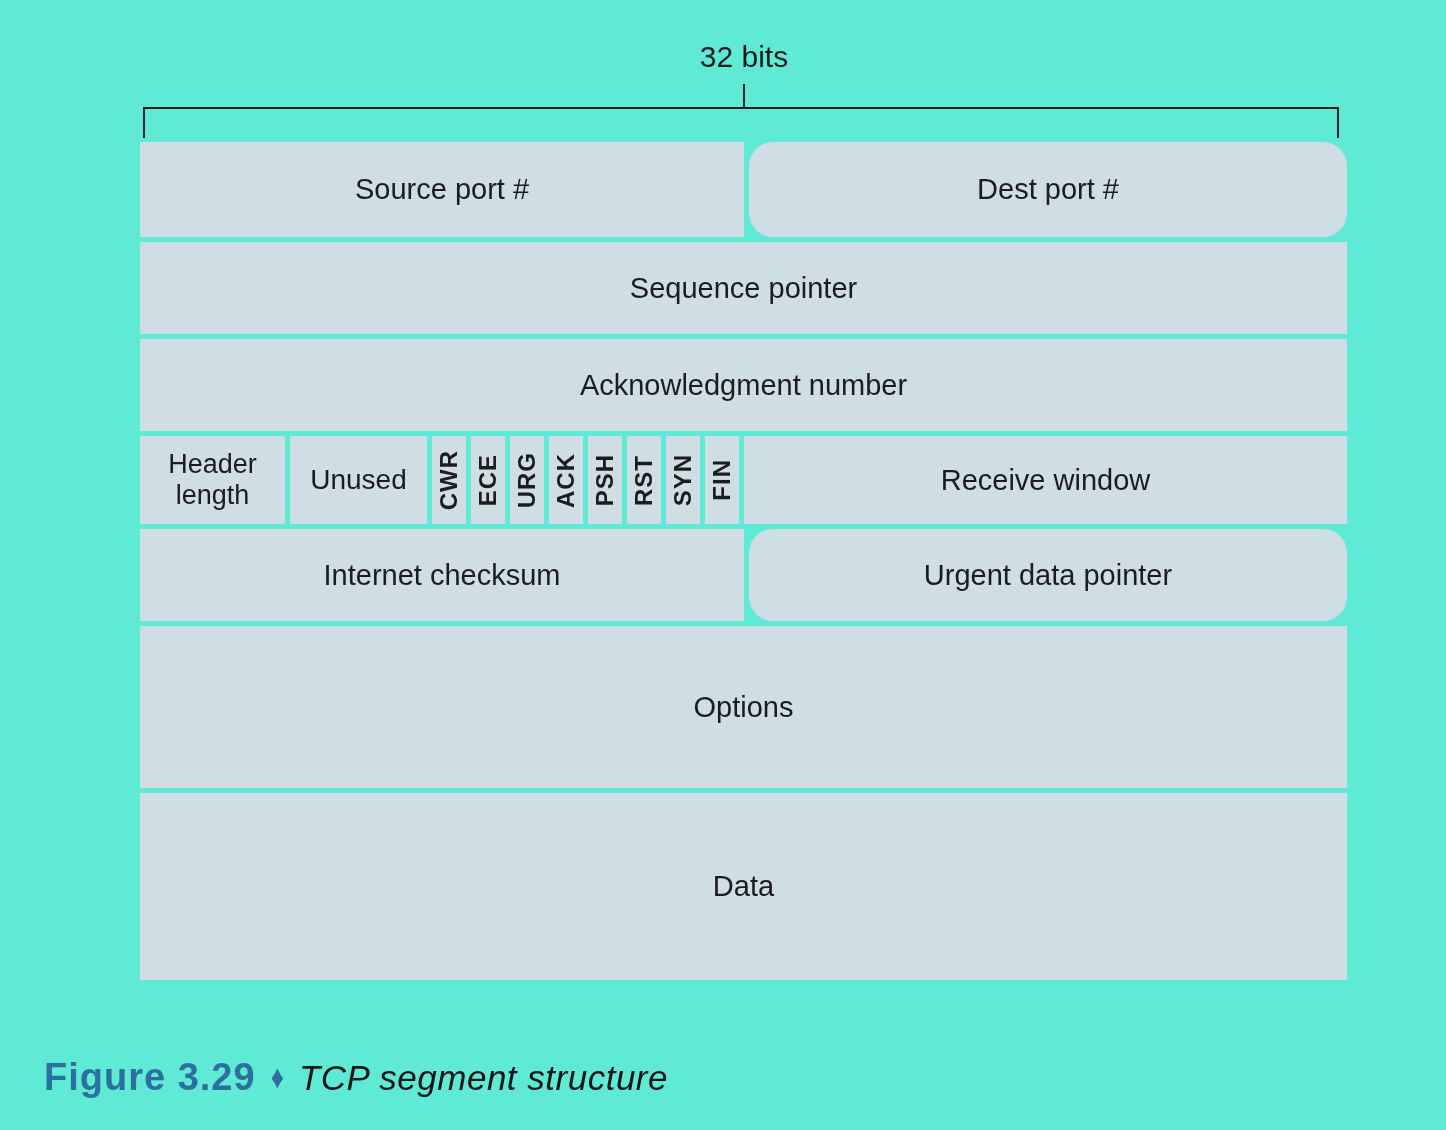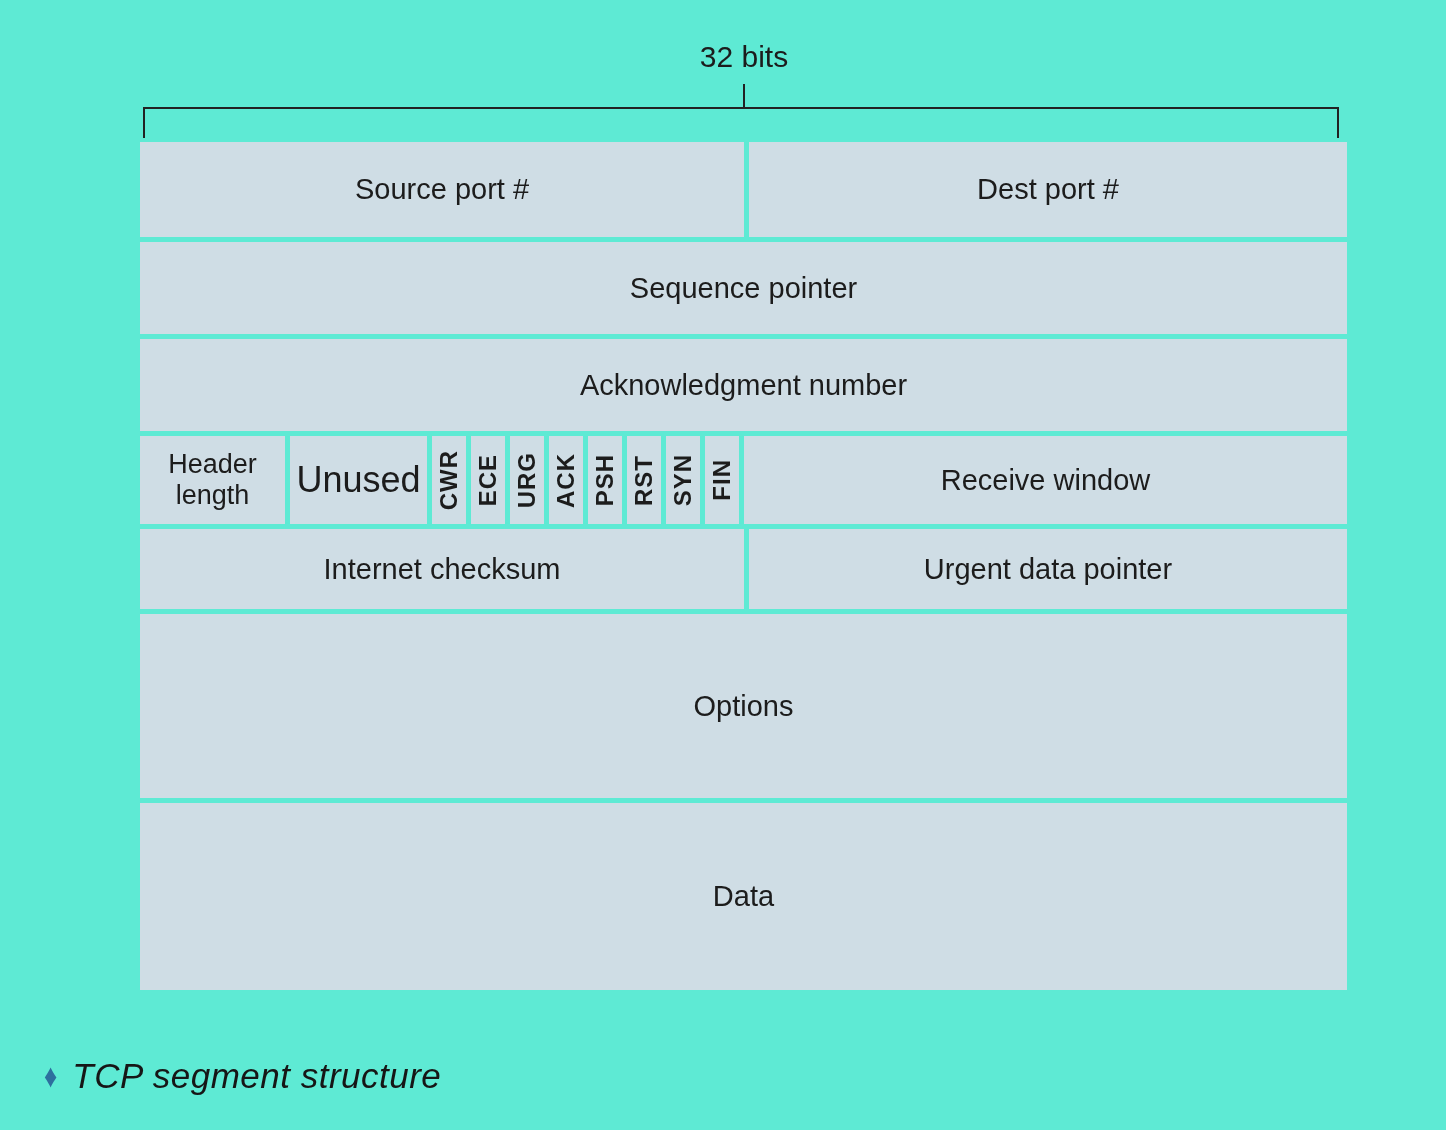--- a/index.html
+++ b/index.html
@@ -66,30 +66,30 @@
     align-items: center;
     justify-content: center;
     text-align: center;
     font-size: 29px;
     color: var(--text-color, #1c1c1c);
     box-sizing: border-box;
   }
   .r1 .cell, .r5 .cell { height: 95px; }
   .r2 .cell, .r3 .cell { height: 92px; }
   .r4 .cell { height: 88px; }
-  .r5 .cell { height: 80px; }
-  .r6 .cell { height: 184px; }
+  .r5 .cell { height: 92px; }
+  .r6 .cell { height: 162px; }
   .r7 .cell { height: 187px; }
 
   .w-left  { width: 604px; }
-  .w-right { width: 598px; }
+  .w-right { width: 598px; border-radius: 24px; }
   .w-full  { width: 1207px; }
 
   .w-hlen   { width: 145px; font-size: 27px; line-height: 1.15; padding: 0 8px; }
-  .w-unused { width: 137px; font-size: 36px; }
+  .w-unused { width: 137px; font-size: 28px; }
   .w-flag   { width: 34px; }
   .w-recv   { width: 603px; text-align: right; }
 
   .flag-text {
     writing-mode: vertical-rl;
     transform: rotate(180deg);
     font-size: 24px;
     font-weight: 600;
     letter-spacing: 1px;
     color: var(--text-color, #1c1c1c);
@@ -188,17 +188,18 @@
       <div class="cell w-full">Options</div>
     </div>
 
     <div class="row r7">
       <div class="cell w-full">Data</div>
     </div>
 
   </div>
 
   <div class="caption">
+    <span class="fig-num">Figure 3.29</span>
     <span class="diamond">♦</span>
     <span class="fig-title">TCP segment structure</span>
   </div>
 
 </div>
 
 </body></html>

